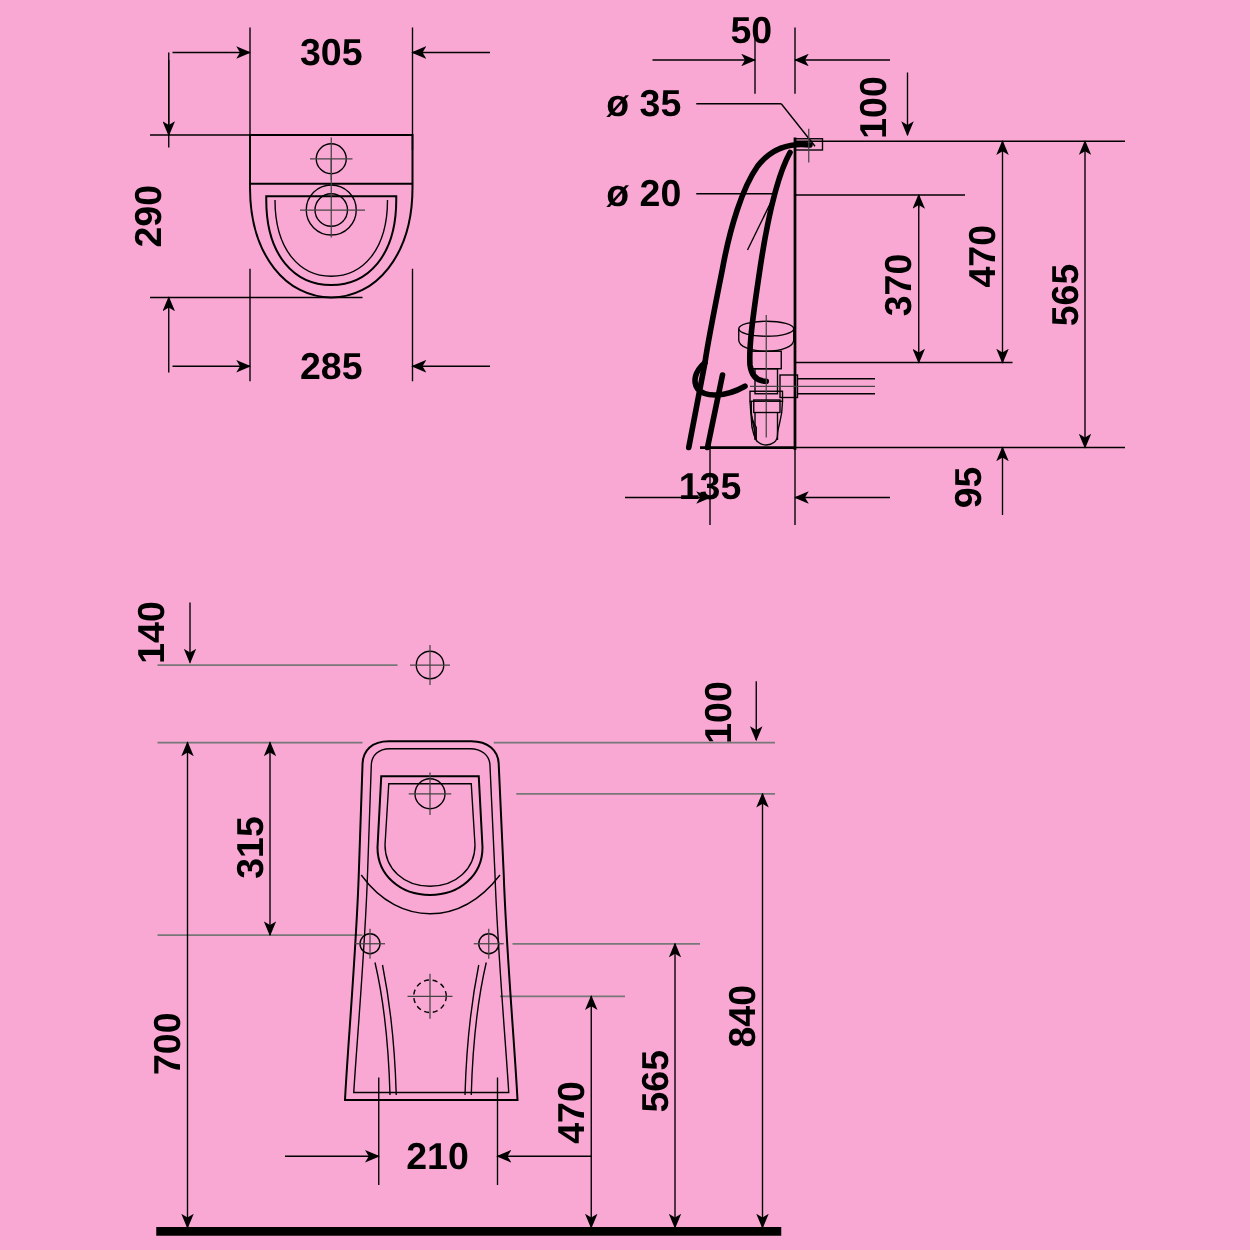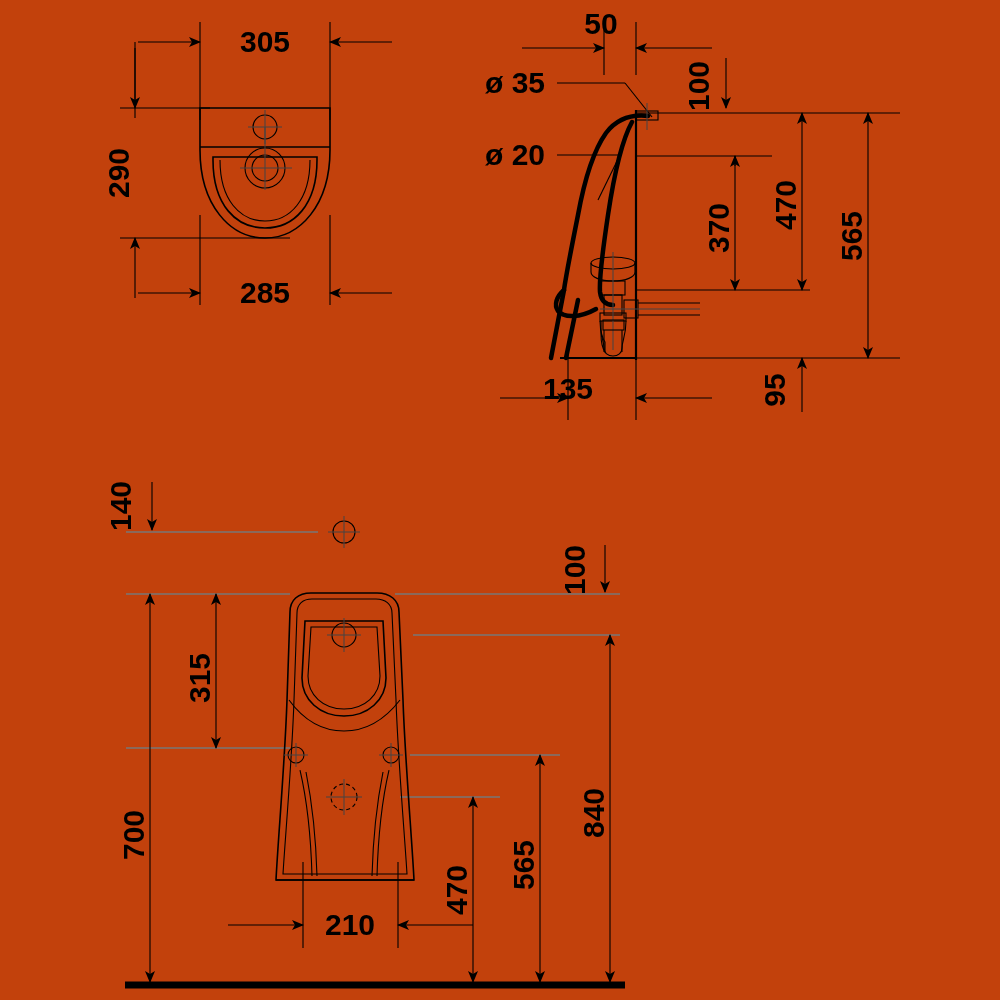--- a/index.html
+++ b/index.html
@@ -7,21 +7,21 @@
     padding: 0;
     background: #ffffff;
   }
   body {
     font-family: "Liberation Sans", sans-serif;
   }
   #drawing-root {
     position: relative;
     width: 1000px;
     height: 1000px;
-    background: #c2410c;
+    background: #f9a8d4;
     overflow: hidden;
   }
   svg#tech-svg {
     position: absolute;
     top: 0;
     left: 0;
     width: 1000px;
     height: 1000px;
   }
   .dim-text {

